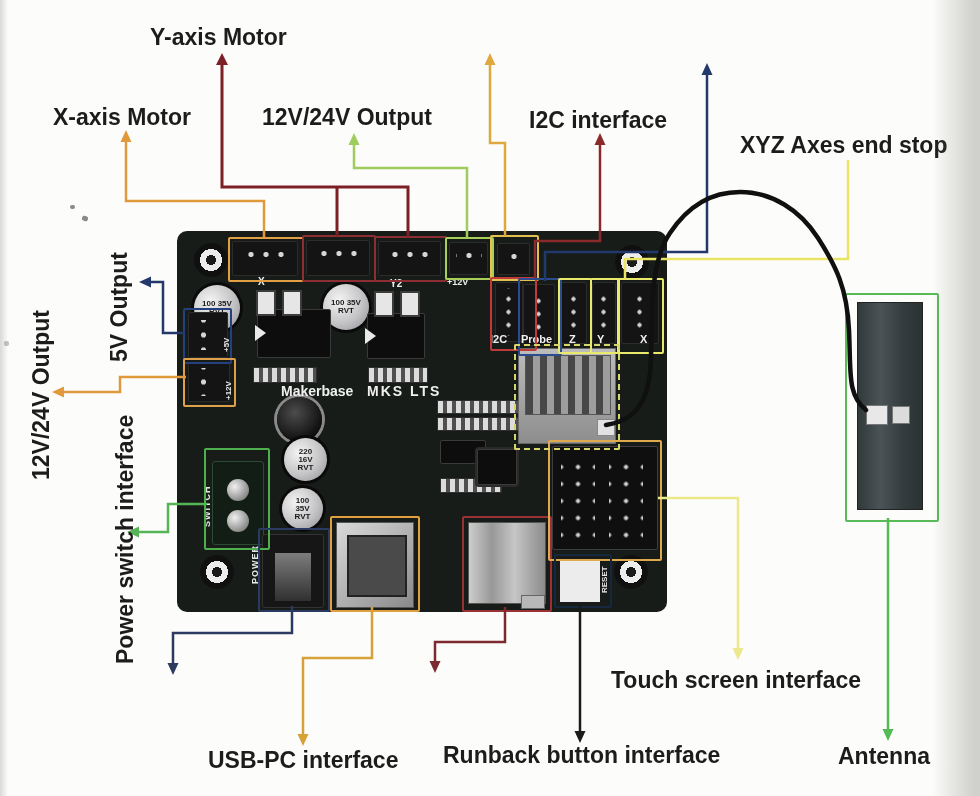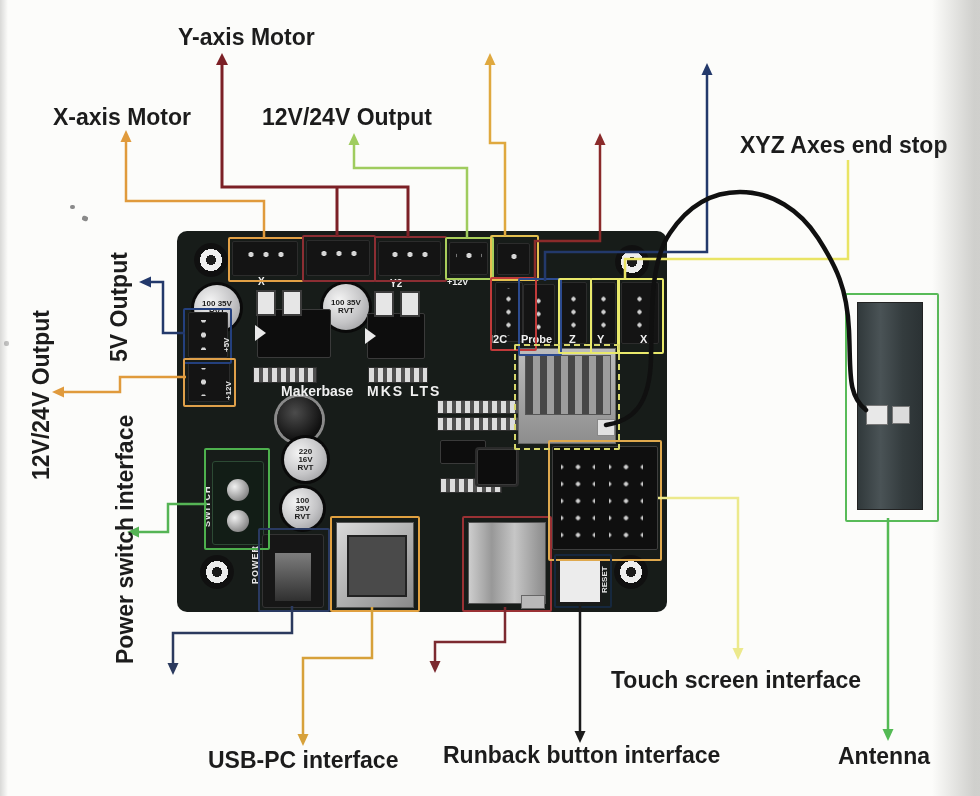--- a/index.html
+++ b/index.html
@@ -238,23 +238,24 @@
 
     <polyline points="580,602 580,731" fill="none" stroke-width="2.5" stroke="#1b1b1b"></polyline>
     <polygon points="580,743 574.5,731 585.5,731" fill="#1b1b1b"></polygon>
 
     <polyline points="888,518 888,729" fill="none" stroke-width="2.5" stroke="#54ba54"></polyline>
     <polygon points="888,741 882.5,729 893.5,729" fill="#54ba54"></polygon>
 
     <path d="M 606,425 C 632,421 650,406 651,358 C 652,312 650,262 670,233 C 688,206 712,192 740,192 C 772,192 800,210 818,238 C 836,266 847,288 849,330 C 851,372 847,395 866,410" fill="none" stroke="#101010" stroke-width="4.5" stroke-linecap="round"></path>
   </svg>
 
-  <div class="lbl" style="left:150px;top:24px;margin-left:28px;">Y-axis Motor</div>
+  <div class="lbl" style="left:150px;top:24px;">Y-axis Motor</div>
   <div class="lbl" style="left:53px;top:104px;">X-axis Motor</div>
   <div class="lbl" style="left:262px;top:104px;">12V/24V Output</div>
+  <div class="lbl" style="left:529px;top:107px;">I2C interface</div>
   <div class="lbl" style="left:740px;top:132px;">XYZ Axes end stop</div>
   <div class="vlbl" style="left:106px;top:362px;">5V Output</div>
   <div class="vlbl" style="left:28px;top:480px;">12V/24V Output</div>
   <div class="vlbl" style="left:112px;top:664px;">Power switch interface</div>
   <div class="lbl" style="left:611px;top:667px;">Touch screen interface</div>
   <div class="lbl" style="left:208px;top:747px;">USB-PC interface</div>
   <div class="lbl" style="left:443px;top:742px;">Runback button interface</div>
   <div class="lbl" style="left:838px;top:743px;">Antenna</div>
 
   <div class="speck" style="left:70px;top:205px;width:5px;height:4px;"></div>

